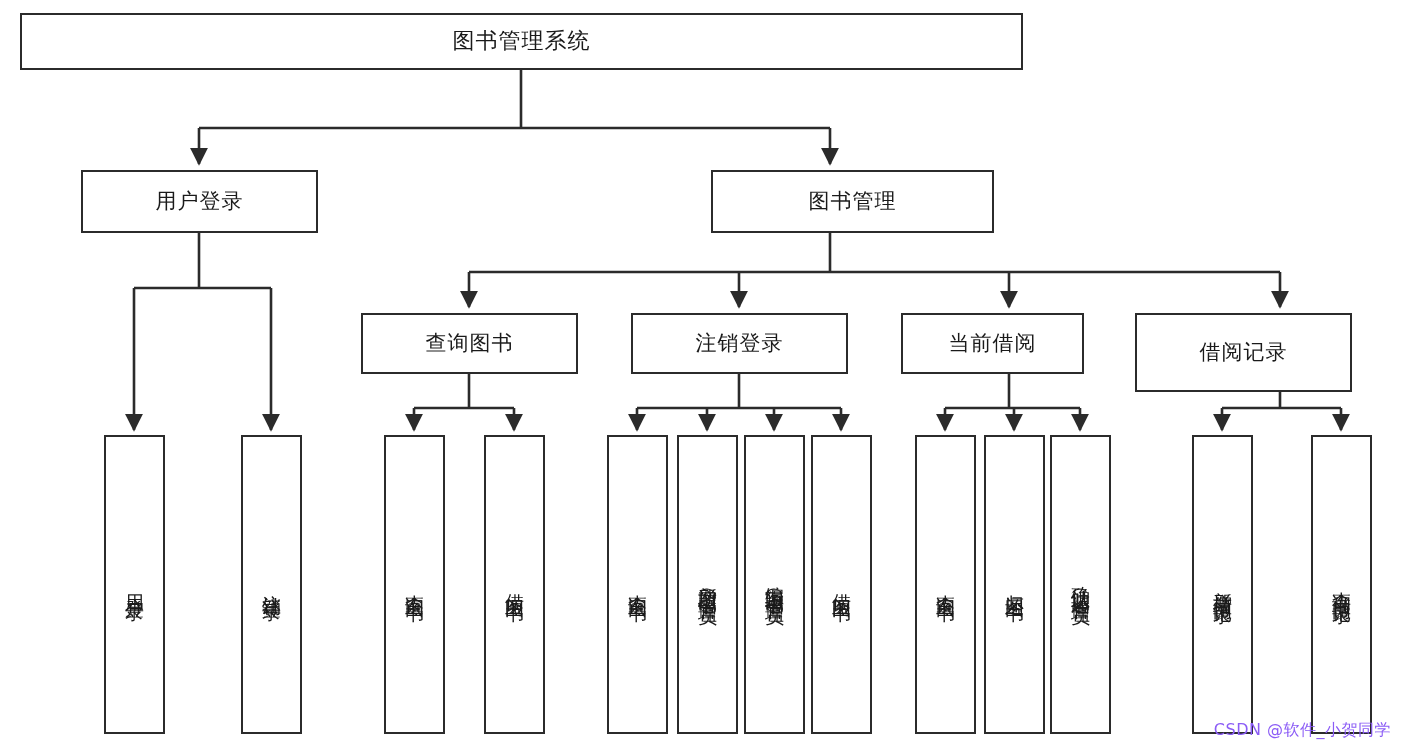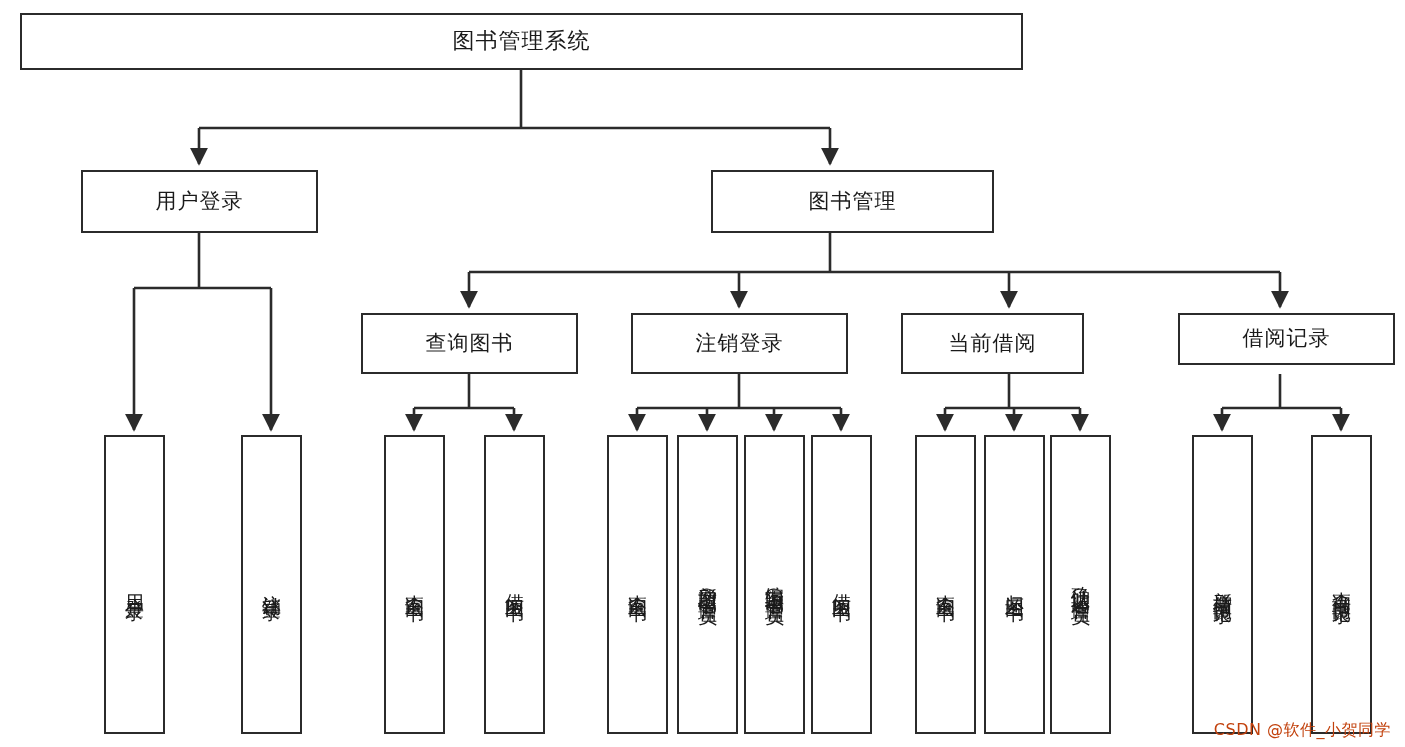--- a/index.html
+++ b/index.html
@@ -49,21 +49,21 @@
     white-space: nowrap;
   }
   .node-title {
     font-size: 22px;
   }
   #watermark {
     position: absolute;
     right: 14px;
     bottom: 6px;
     font-size: 16px;
-    color: #c2410c;
+    color: #8b5cf6;
     letter-spacing: 0.5px;
     white-space: nowrap;
     pointer-events: none;
   }
 </style>
 </head>
 <body>
 
 <div id="canvas">
 
@@ -130,21 +130,21 @@
 
   <div class="node node-h" style="left:361px; top:313px; width:217px; height:61px;">
     <span>查询图书</span>
   </div>
   <div class="node node-h" style="left:631px; top:313px; width:217px; height:61px;">
     <span>注销登录</span>
   </div>
   <div class="node node-h" style="left:901px; top:313px; width:183px; height:61px;">
     <span>当前借阅</span>
   </div>
-  <div class="node node-h" style="left:1178px; top:313px; width:217px; height:52px;">
+  <div class="node node-h" style="left:1135px; top:313px; width:217px; height:79px;">
     <span>借阅记录</span>
   </div>
 
   <div class="node node-v" style="left:104px; top:435px; width:61px; height:299px;">
     <span>用户登录</span>
   </div>
   <div class="node node-v" style="left:241px; top:435px; width:61px; height:299px;">
     <span>注销登录</span>
   </div>
 

